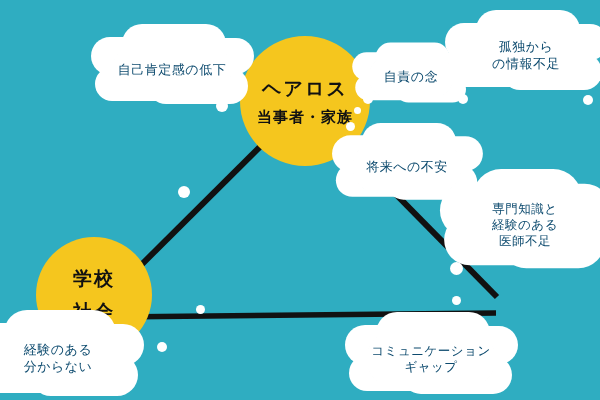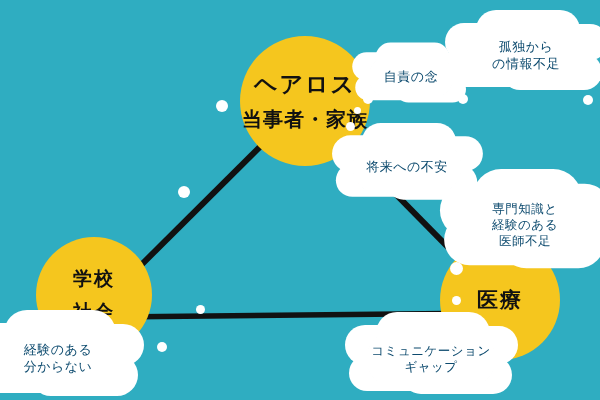--- a/index.html
+++ b/index.html
@@ -8,22 +8,22 @@
     background:#2FADC1;
     font-family:"DejaVu Sans","Liberation Sans",sans-serif;
     color:#111;
   }
   svg.links{position:absolute;left:0;top:0;z-index:1;}
   .node{
     position:absolute;border-radius:50%;background:#F5C61E;z-index:2;
     display:flex;flex-direction:column;align-items:center;justify-content:center;
     text-align:center;font-weight:bold;color:#111;
   }
-  .node .t1{font-size:23px;letter-spacing:2px;}
-  .node .t2{font-size:20px;margin-top:6px;letter-spacing:1px;}
+  .node .t1{font-size:19px;letter-spacing:2px;}
+  .node .t2{font-size:15px;margin-top:6px;letter-spacing:1px;}
   .node .single{font-size:21px;letter-spacing:2px;}
   .node .double{font-size:19px;line-height:1.75;letter-spacing:2px;white-space:pre-line;}
   .cloud{
     position:absolute;background:#fff;border-radius:999px;z-index:3;
     display:flex;align-items:center;justify-content:center;text-align:center;
     box-shadow:
       calc(var(--s,1)*-30px) calc(var(--s,1)*-14px) 0 calc(var(--s,1)*-9px) #fff,
       calc(var(--s,1)*2px)   calc(var(--s,1)*-26px) 0 calc(var(--s,1)*-8px) #fff,
       calc(var(--s,1)*32px)  calc(var(--s,1)*-14px) 0 calc(var(--s,1)*-10px) #fff,
       calc(var(--s,1)*-28px) calc(var(--s,1)*14px)  0 calc(var(--s,1)*-11px) #fff,
@@ -51,24 +51,24 @@
   <div class="node" style="left:240px;top:36px;width:130px;height:130px;">
     <span class="t1">ヘアロス</span>
     <span class="t2">当事者・家族</span>
   </div>
 
   <div class="node" style="left:36px;top:237px;width:116px;height:116px;">
     <span class="double">学校
 社会</span>
   </div>
 
-  <div class="node" style="left:440px;top:240px;width:120px;height:120px;">
-    <span class="single">医療</span>
+
+  <div class="cloud" style="left:112px;top:42px;width:120px;height:56px;--s:1;">
+    <span class="txt fs13">自己肯定感の低下</span>
   </div>
-
 
   <div class="cloud" style="left:368px;top:56px;width:86px;height:42px;--s:0.75;">
     <span class="txt fs13">自責の念</span>
   </div>
 
   <div class="cloud" style="left:466px;top:28px;width:120px;height:56px;--s:1;">
     <span class="txt fs13">孤独から
 の情報不足</span>
   </div>
 

